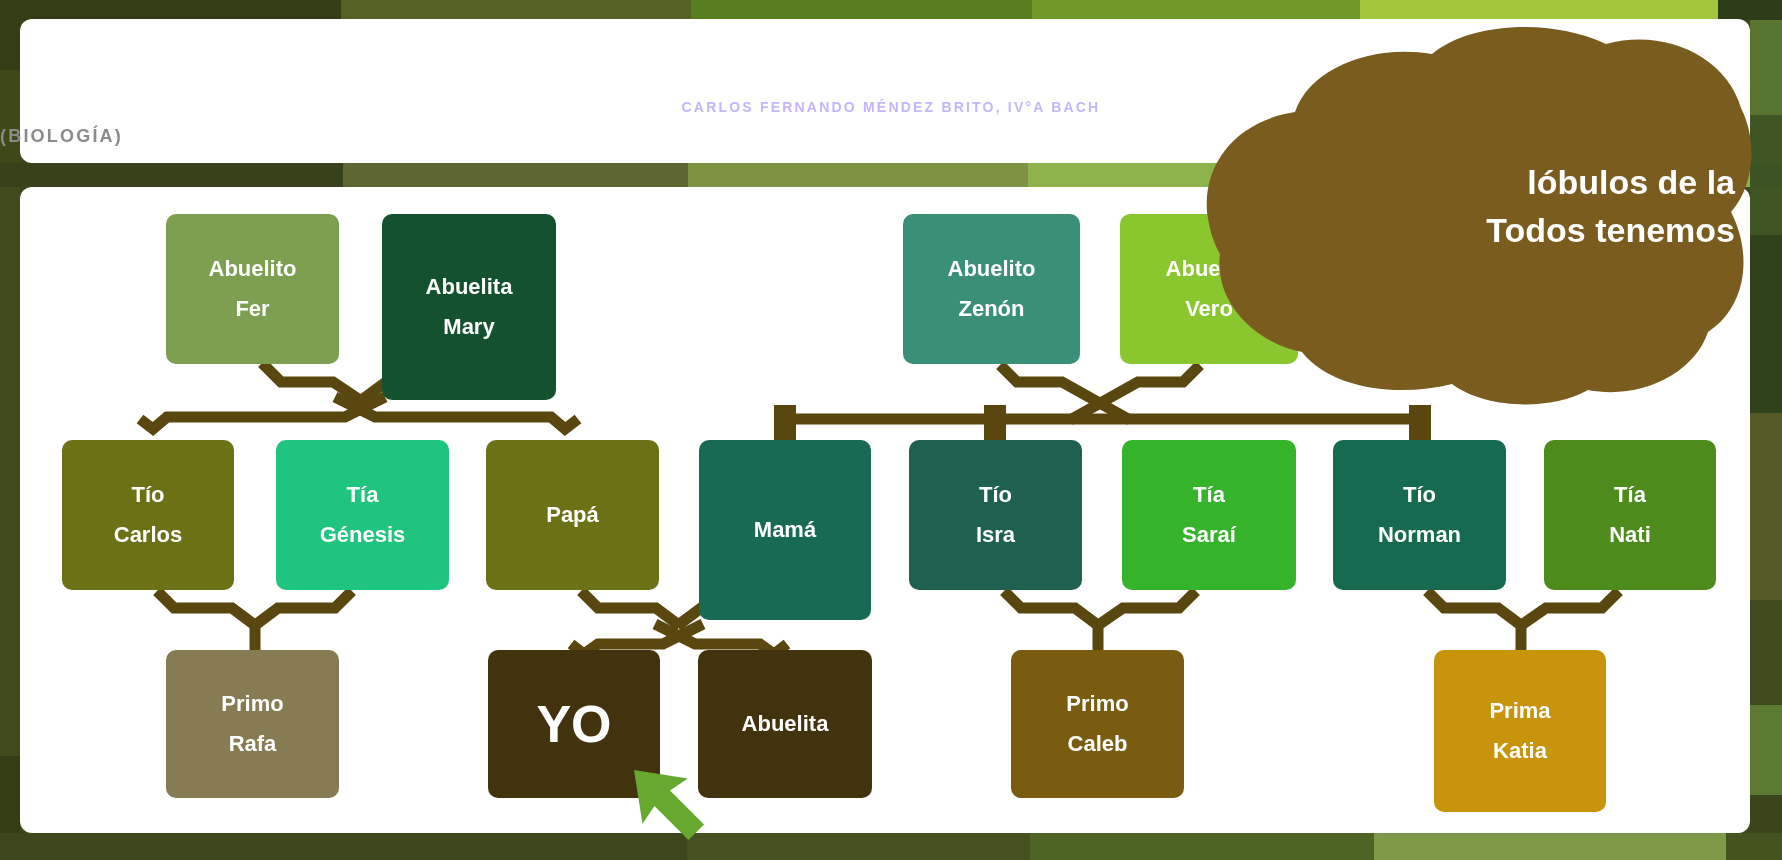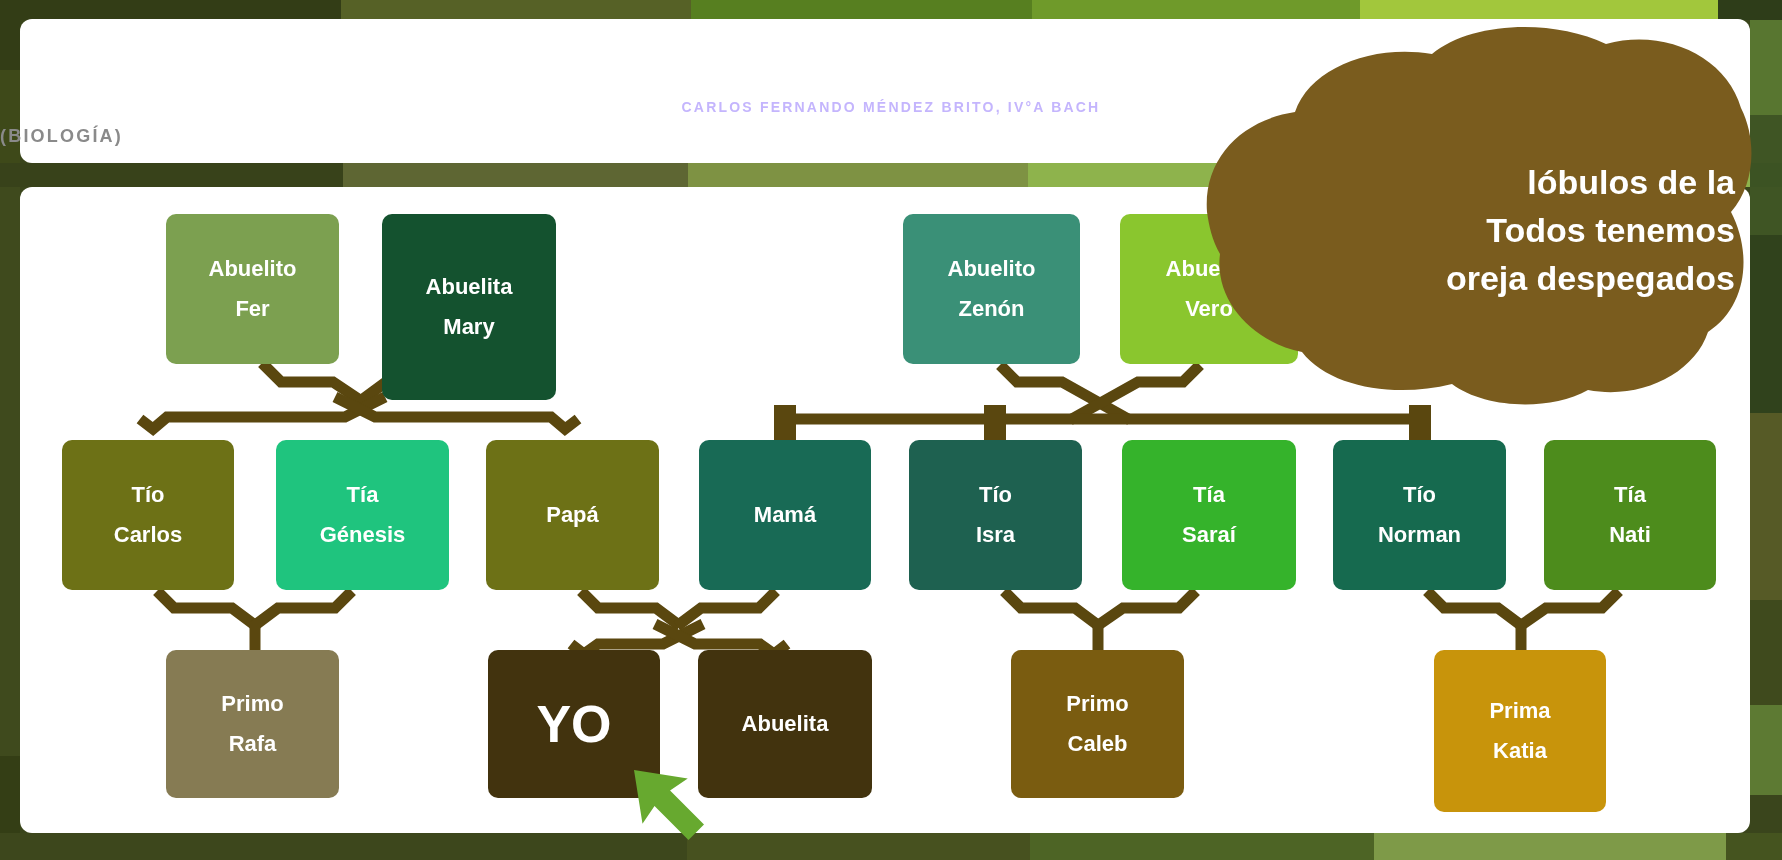--- a/index.html
+++ b/index.html
@@ -120,21 +120,21 @@
 Mary</span></div>
       <div class="member" style="left: 903px; top: 214px; width: 177px; height: 150px; background: rgb(58, 144, 119);"><span>Abuelito
 Zenón</span></div>
       <div class="member" style="left: 1120px; top: 214px; width: 178px; height: 150px; background: rgb(138, 198, 46);"><span>Abuelita
 Vero</span></div>
       <div class="member" style="left: 62px; top: 440px; width: 172px; height: 150px; background: rgb(109, 113, 22);"><span>Tío
 Carlos</span></div>
       <div class="member" style="left: 276px; top: 440px; width: 173px; height: 150px; background: rgb(31, 196, 126);"><span>Tía
 Génesis</span></div>
       <div class="member" style="left: 486px; top: 440px; width: 173px; height: 150px; background: rgb(109, 113, 22);"><span>Papá</span></div>
-      <div class="member" style="left: 699px; top: 440px; width: 172px; height: 150px; background: rgb(24, 106, 85);"><span>Mamá</span></div>
+      <div class="member" style="left: 699px; top: 440px; width: 172px; height: 180px; background: rgb(24, 106, 85);"><span>Mamá</span></div>
       <div class="member" style="left: 909px; top: 440px; width: 173px; height: 150px; background: rgb(30, 97, 80);"><span>Tío
 Isra</span></div>
       <div class="member" style="left: 1122px; top: 440px; width: 174px; height: 150px; background: rgb(53, 179, 43);"><span>Tía
 Saraí</span></div>
       <div class="member" style="left: 1333px; top: 440px; width: 173px; height: 150px; background: rgb(22, 106, 79);"><span>Tío
 Norman</span></div>
       <div class="member" style="left: 1544px; top: 440px; width: 172px; height: 150px; background: rgb(77, 140, 28);"><span>Tía
 Nati</span></div>
       <div class="member" style="left: 166px; top: 650px; width: 173px; height: 148px; background: rgb(134, 123, 83);"><span>Primo
 Rafa</span></div>
@@ -157,20 +157,19 @@
       C 1752,252 1748,306 1708,332
       C 1694,374 1640,400 1588,390
       C 1548,412 1484,408 1452,384
       C 1396,398 1330,388 1302,352
       C 1252,342 1214,300 1220,254
       C 1212,240 1209,226 1207,212 Z"></path>
   </svg>
   <div id="blob-text" style="color: rgb(255, 255, 255);">
     <span>lóbulos de la</span>
     <span>Todos tenemos</span>
-    <span>oreja despegados</span>
   </div>
 
   <svg id="cursor-svg" width="1782" height="860" viewBox="0 0 1782 860">
     <path id="cursor-arrow" fill="#67a92f" transform="translate(634,770) rotate(-45)" d="M 0,0 L 32,44 L 11,40 L 11,88 L -11,88 L -11,40 L -32,44 Z"></path>
   </svg>
 
 </div>
 
 </body></html>

